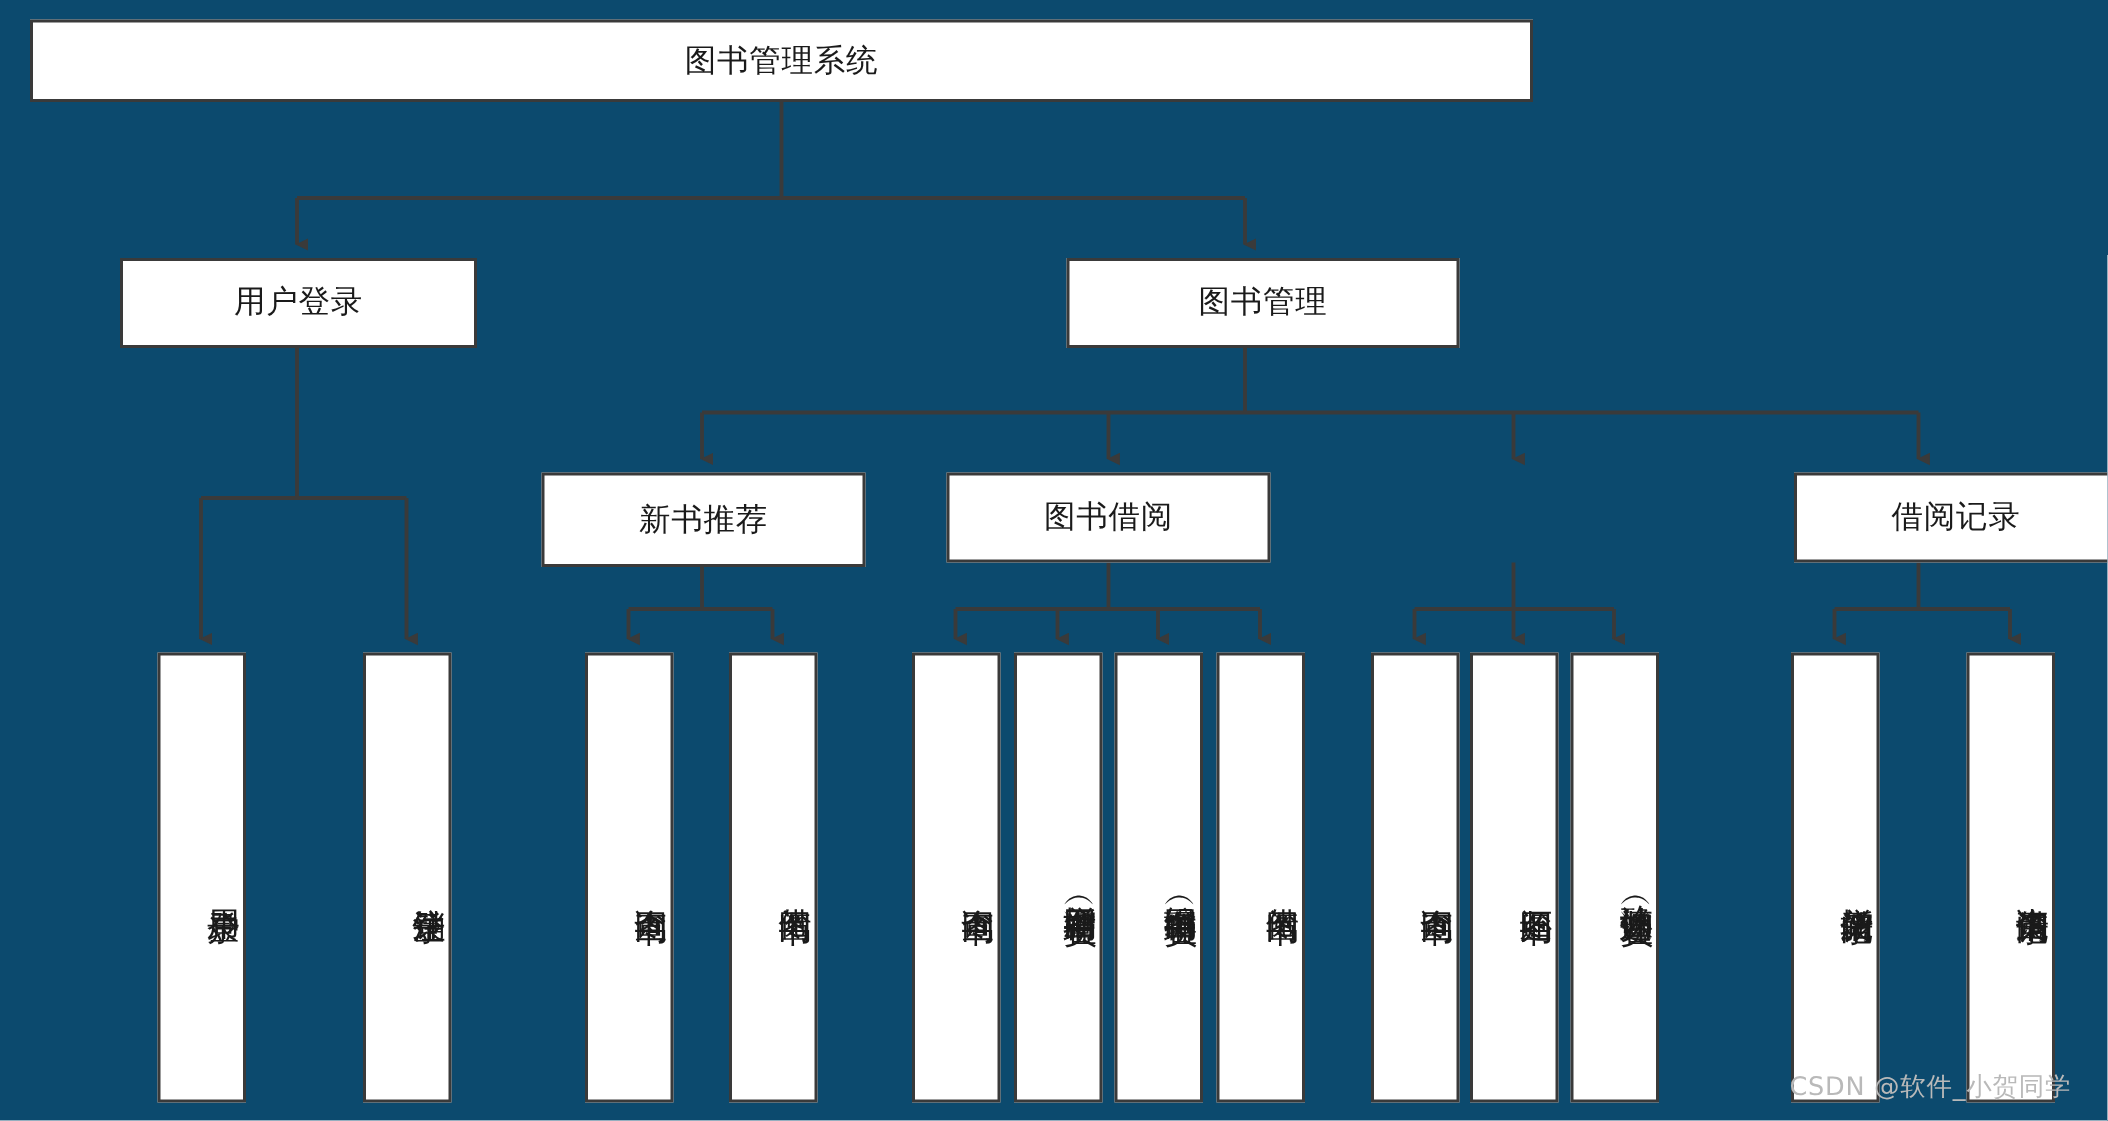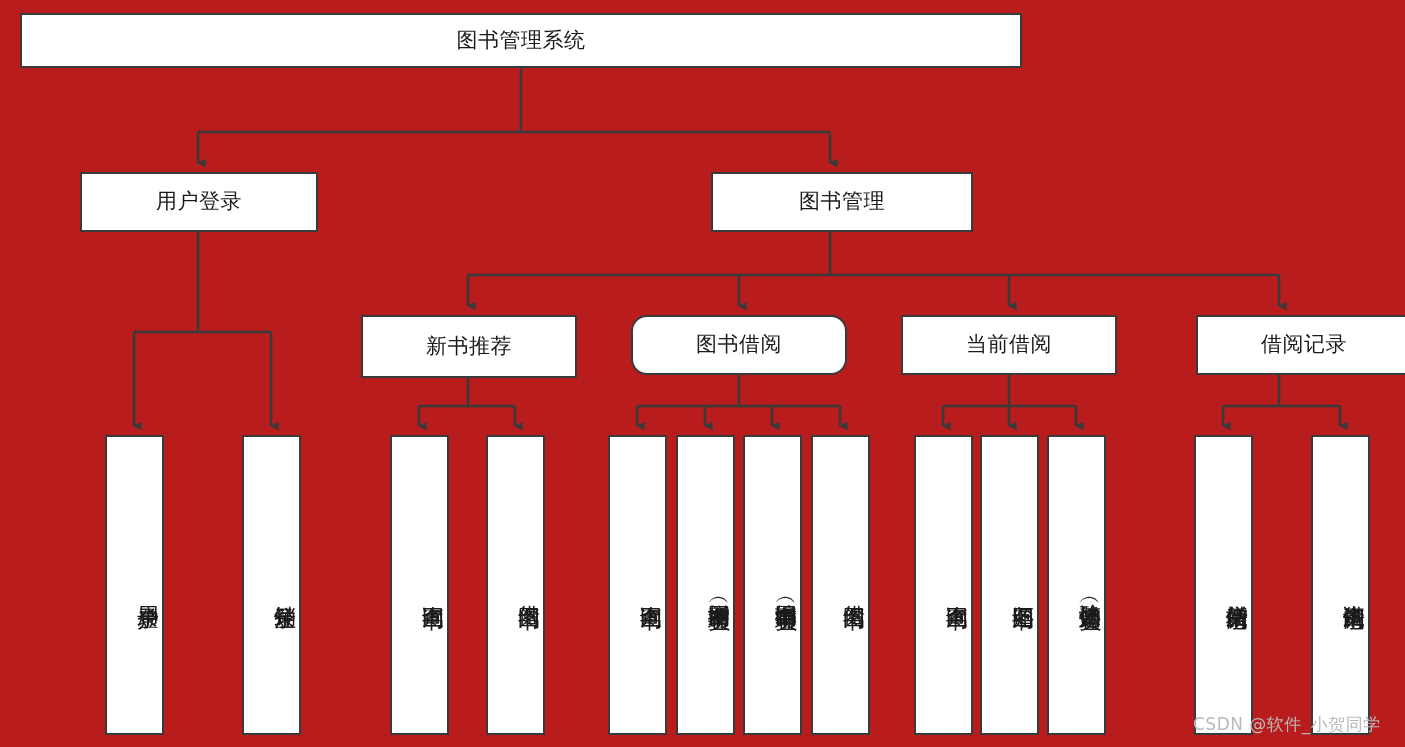--- a/index.html
+++ b/index.html
@@ -8,21 +8,21 @@
     padding: 0;
     background: #ffffff;
   }
   body {
     font-family: "DejaVu Sans", "Liberation Sans", sans-serif;
   }
   #diagram-root {
     position: relative;
     width: 1405px;
     height: 747px;
-    background: #b91c1c;
+    background: #0c4a6e;
     overflow: hidden;
   }
   svg.connector-layer {
     position: absolute;
     left: 0;
     top: 0;
     width: 1405px;
     height: 747px;
     pointer-events: none;
   }
@@ -134,25 +134,22 @@
   <div class="node-box horizontal" style="left:80px; top:172px; width:238px; height:60px;">
     <span class="label">用户登录</span>
   </div>
   <div class="node-box horizontal" style="left:711px; top:172px; width:262px; height:60px;">
     <span class="label">图书管理</span>
   </div>
 
   <div class="node-box horizontal" style="left:361px; top:315px; width:216px; height:63px;">
     <span class="label">新书推荐</span>
   </div>
-  <div class="node-box horizontal" style="left:631px; top:315px; width:216px; height:60px;border-radius:16px;">
+  <div class="node-box horizontal" style="left:631px; top:315px; width:216px; height:60px;">
     <span class="label">图书借阅</span>
-  </div>
-  <div class="node-box horizontal" style="left:901px; top:315px; width:216px; height:60px;">
-    <span class="label">当前借阅</span>
   </div>
   <div class="node-box horizontal" style="left:1171px; top:315px; width:216px; height:60px;margin-left:25px;">
     <span class="label">借阅记录</span>
   </div>
 
   <div class="node-box vertical" style="left:105px; top:435px; width:59px; height:300px;">
     <span class="label">用户登录</span>
   </div>
   <div class="node-box vertical" style="left:242px; top:435px; width:59px; height:300px;">
     <span class="label">注销登录</span>

